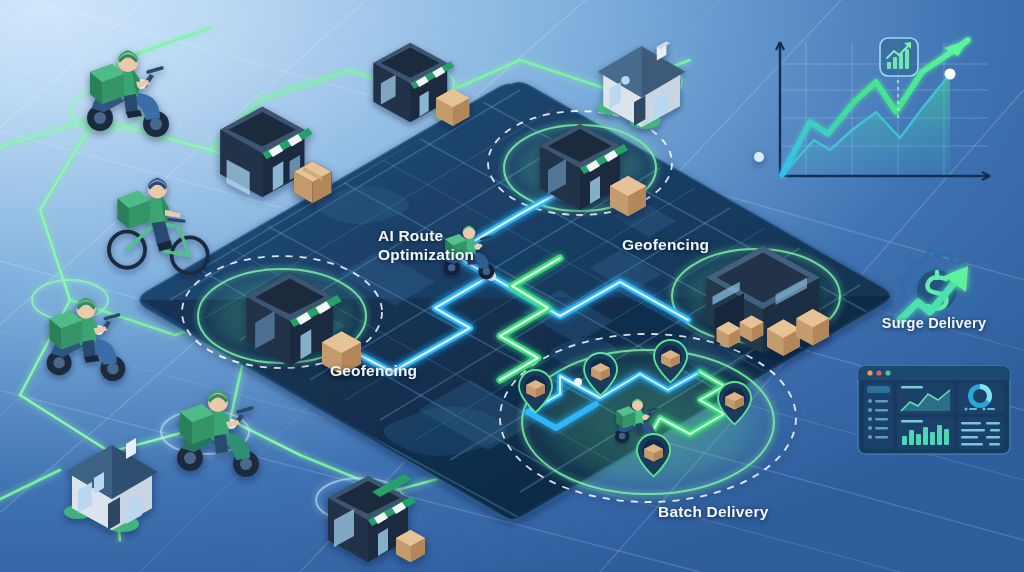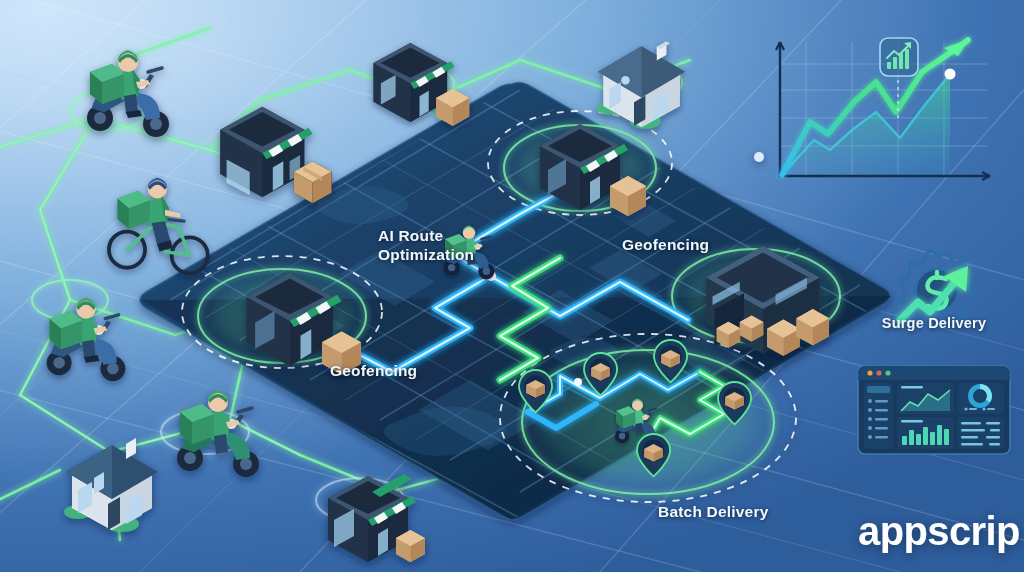--- a/index.html
+++ b/index.html
@@ -754,16 +754,15 @@
   <div class="lbl lbl-map" style="left:622px;top:236px;">Geofencing</div>
 
   <div class="lbl lbl-map" style="left:330px;top:362px;">Geofencing</div>
 
   <div class="lbl lbl-map" style="left:620px;top:503px;margin-left:38px;">Batch Delivery</div>
 
 
   <div class="lbl lbl-side" style="left:876px;top:315px;width:116px;">Surge Delivery</div>
 
 
-  <div class="brand" style="left:858px;top:509px;">appscrip</div>
 
   <div class="sr">On-Demand Delivery Logistics Infographic</div>
 </div>
 
 </body></html>

